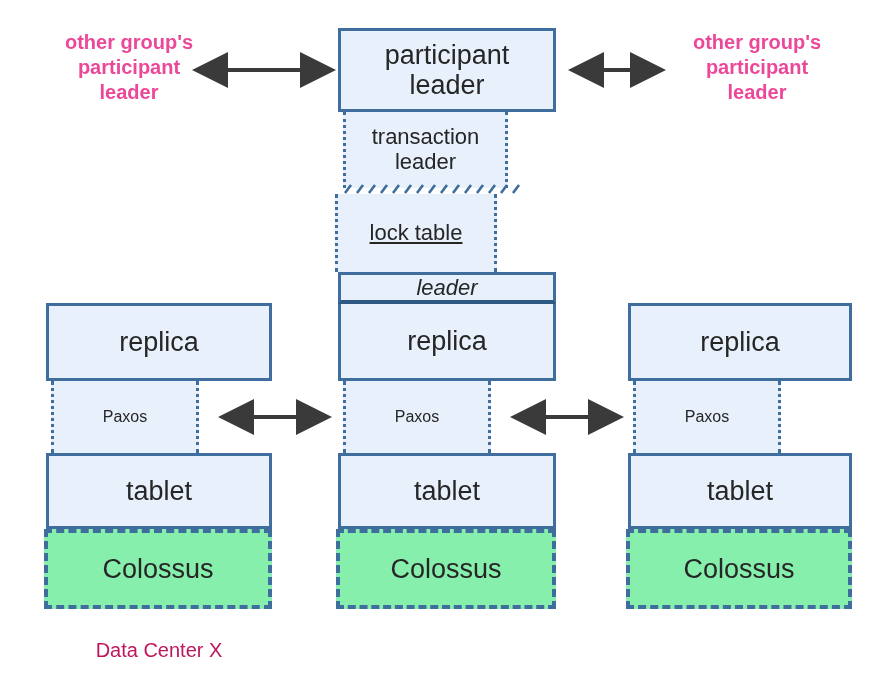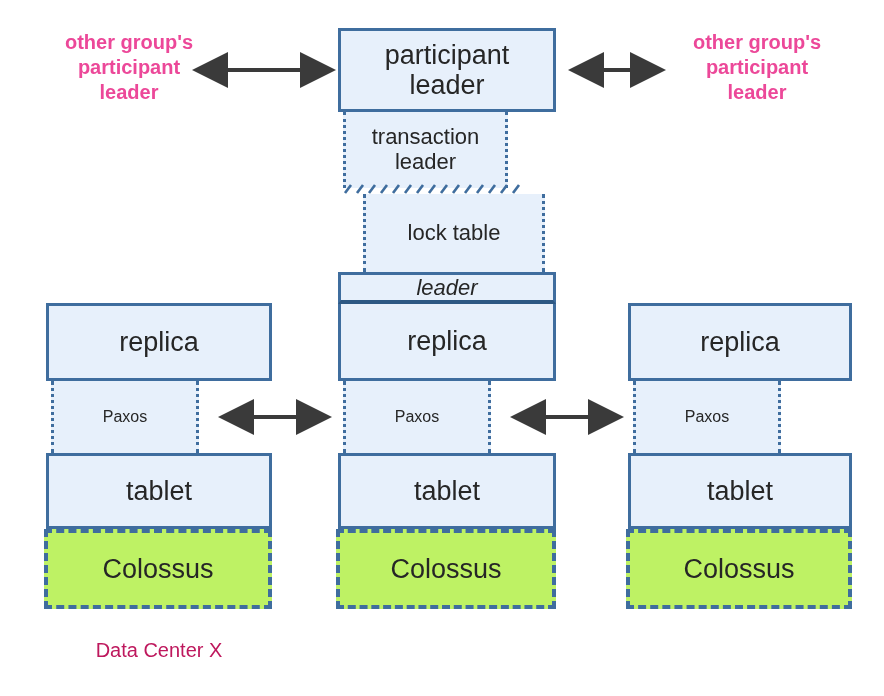--- a/index.html
+++ b/index.html
@@ -44,21 +44,21 @@
     align-items: center;
     justify-content: center;
     text-align: center;
     line-height: 1.12;
   }
   .dotted-notop { border-top: none; }
   .dotted-nobottom { border-bottom: none; }
 
   
   .dashed {
-    background: #bef264;
+    background: #86efac;
     border: 4px dashed #3f6d9e;
     display: flex;
     align-items: center;
     justify-content: center;
     text-align: center;
   }
 
   
   .t-big   { font-size: 27px; }
   .t-mid   { font-size: 22px; }
@@ -154,21 +154,21 @@
       <line x1="98" y1="9" x2="104" y2="1"></line>
       <line x1="110" y1="9" x2="116" y2="1"></line>
       <line x1="122" y1="9" x2="128" y2="1"></line>
       <line x1="134" y1="9" x2="140" y2="1"></line>
       <line x1="146" y1="9" x2="152" y2="1"></line>
       <line x1="158" y1="9" x2="164" y2="1"></line>
       <line x1="170" y1="9" x2="176" y2="1"></line>
     </g>
   </svg>
 
-  <div class="abs dotted dotted-notop dotted-nobottom t-mid" style="left:363px; top:194px; width:182px; height:78px;">
+  <div class="abs dotted dotted-notop dotted-nobottom t-mid" style="left:335px; top:194px; width:162px; height:78px;text-decoration:underline;">
     <span>lock table</span>
   </div>
 
   <div class="abs node t-big" style="left:46px; top:303px; width:226px; height:78px;">
     <span>replica</span>
   </div>
 
   <div class="abs dotted dotted-notop dotted-nobottom t-small" style="left:51px; top:381px; width:148px; height:72px;">
     <span>Paxos</span>
   </div>

